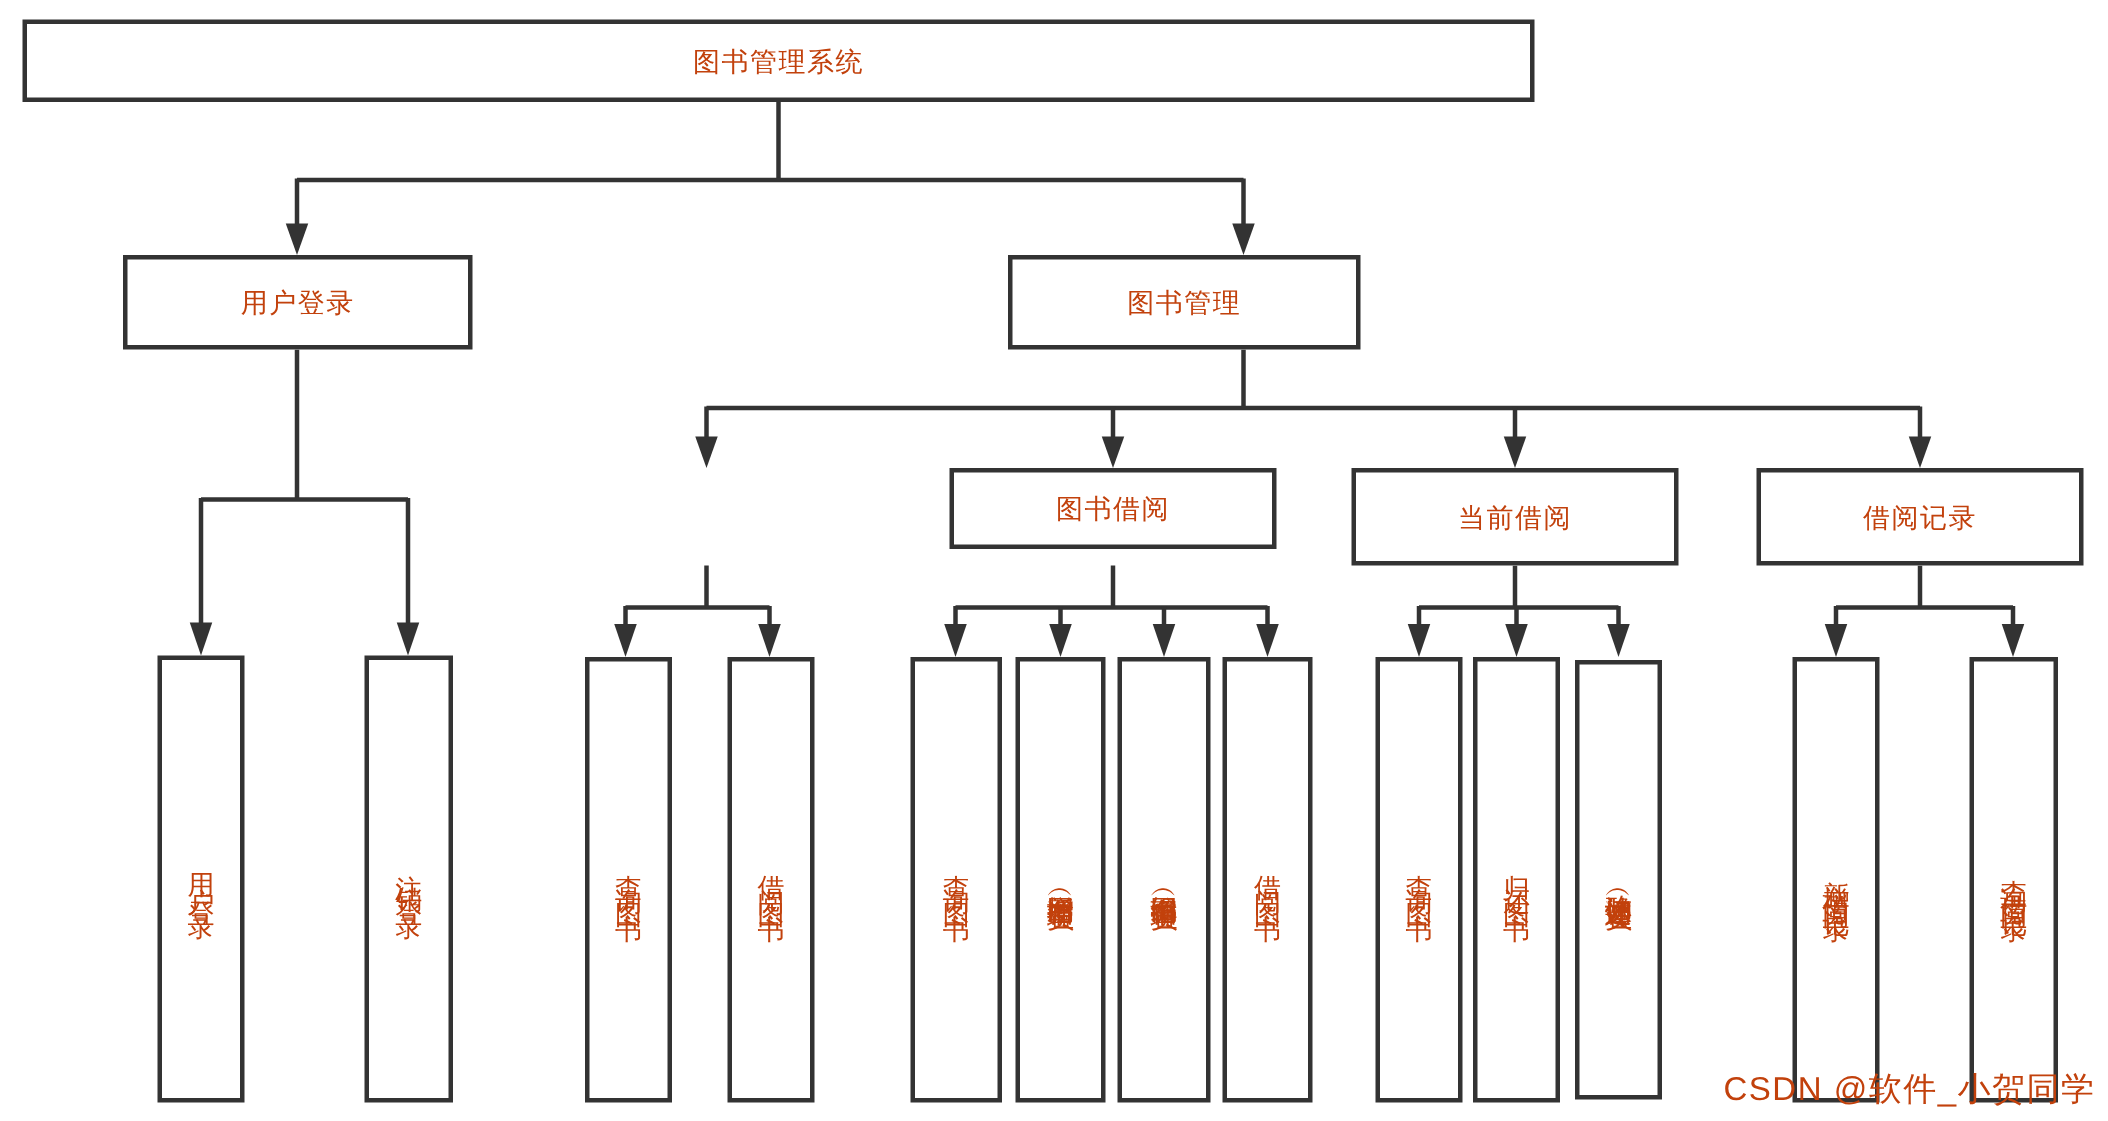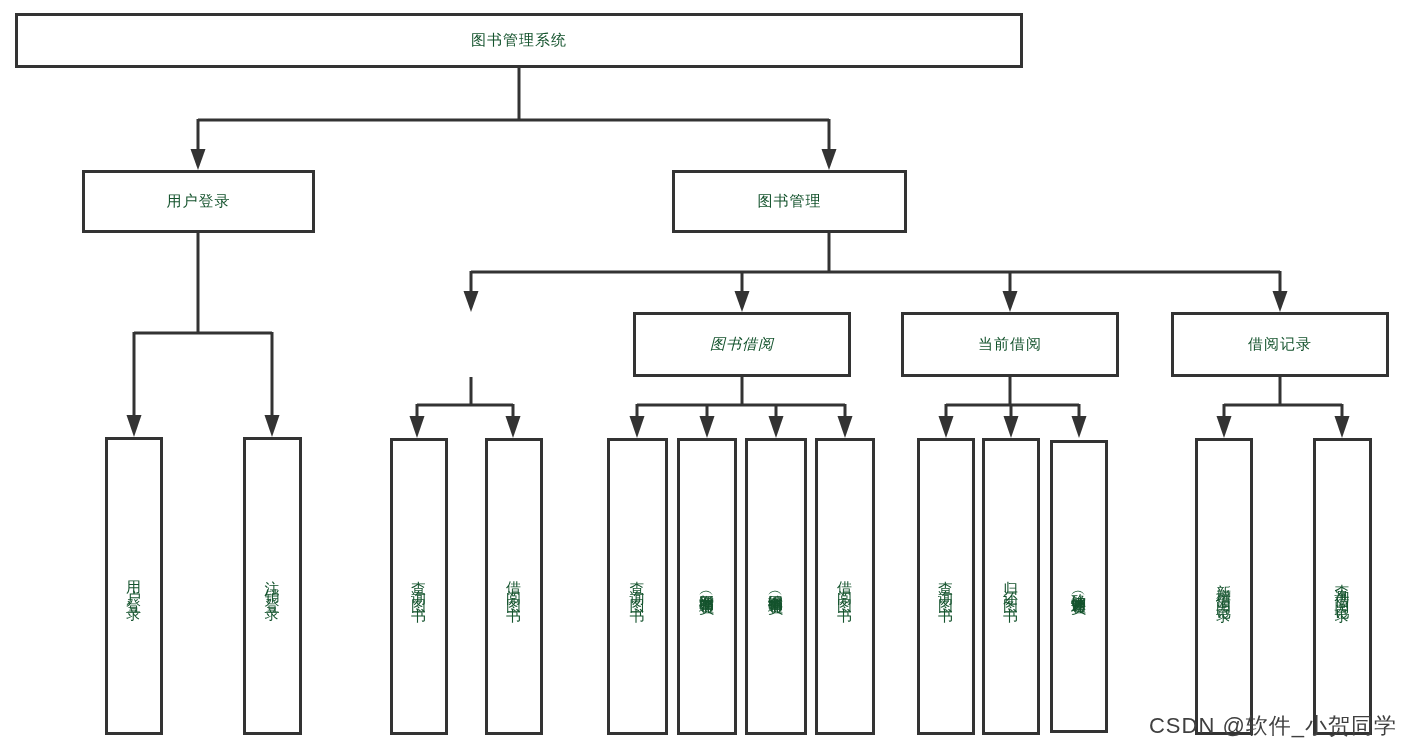--- a/index.html
+++ b/index.html
@@ -6,32 +6,32 @@
   #stage {
     position:relative; width:1405px; height:747px; background:#ffffff;
     font-family:"Liberation Sans","DejaVu Sans",sans-serif;
     color:#333333; overflow:hidden;
   }
   #wires { position:absolute; left:0; top:0; z-index:0; }
   .node {
     position:absolute; box-sizing:border-box; background:#ffffff;
     border:3px solid #333333; z-index:1;
     display:flex; align-items:center; justify-content:center;
-    font-size:15px; letter-spacing:1px; color:#14532d;
+    font-size:18px; letter-spacing:1px; color:#c2410c;
   }
   .vnode span {
     writing-mode:vertical-rl; text-orientation:mixed;
     white-space:nowrap; line-height:1;
   }
   .ls-wide span  { letter-spacing:9px; }
   .ls-mid span   { letter-spacing:5px; }
   .ls-tight span { letter-spacing:1px; }
   #watermark {
     position:absolute; right:8px; bottom:6px; z-index:2;
-    font-size:22px; color:#404040; letter-spacing:1px; white-space:nowrap;
+    font-size:22px; color:#c2410c; letter-spacing:1px; white-space:nowrap;
   }
 </style>
 </head>
 <body>
 
 <div id="stage">
 
   <svg id="wires" width="1405" height="747" viewBox="0 0 1405 747">
     <g stroke="#333333" stroke-width="3" fill="none">
 
@@ -96,21 +96,21 @@
       <polygon points="1216.5,416 1231.5,416 1224,438"></polygon>
       <polygon points="1334.5,416 1349.5,416 1342,438"></polygon>
     </g>
   </svg>
 
   <div class="node" style="left:15px; top:13px; width:1008px; height:55px;">图书管理系统</div>
 
   <div class="node" style="left:82px; top:170px; width:233px; height:63px;">用户登录</div>
   <div class="node" style="left:672px; top:170px; width:235px; height:63px;">图书管理</div>
 
-  <div class="node" style="left:633px; top:312px; width:218px; height:65px;font-style:italic;">图书借阅</div>
+  <div class="node" style="left:633px; top:312px; width:218px; height:54px;">图书借阅</div>
   <div class="node" style="left:901px; top:312px; width:218px; height:65px;">当前借阅</div>
   <div class="node" style="left:1171px; top:312px; width:218px; height:65px;">借阅记录</div>
 
   <div class="node vnode ls-wide" style="left:105px; top:437px; width:58px; height:298px;">
        <span>用户登录</span>
     </div>
   <div class="node vnode ls-wide" style="left:243px; top:437px; width:59px; height:298px;">
        <span>注销登录</span>
     </div>
 

